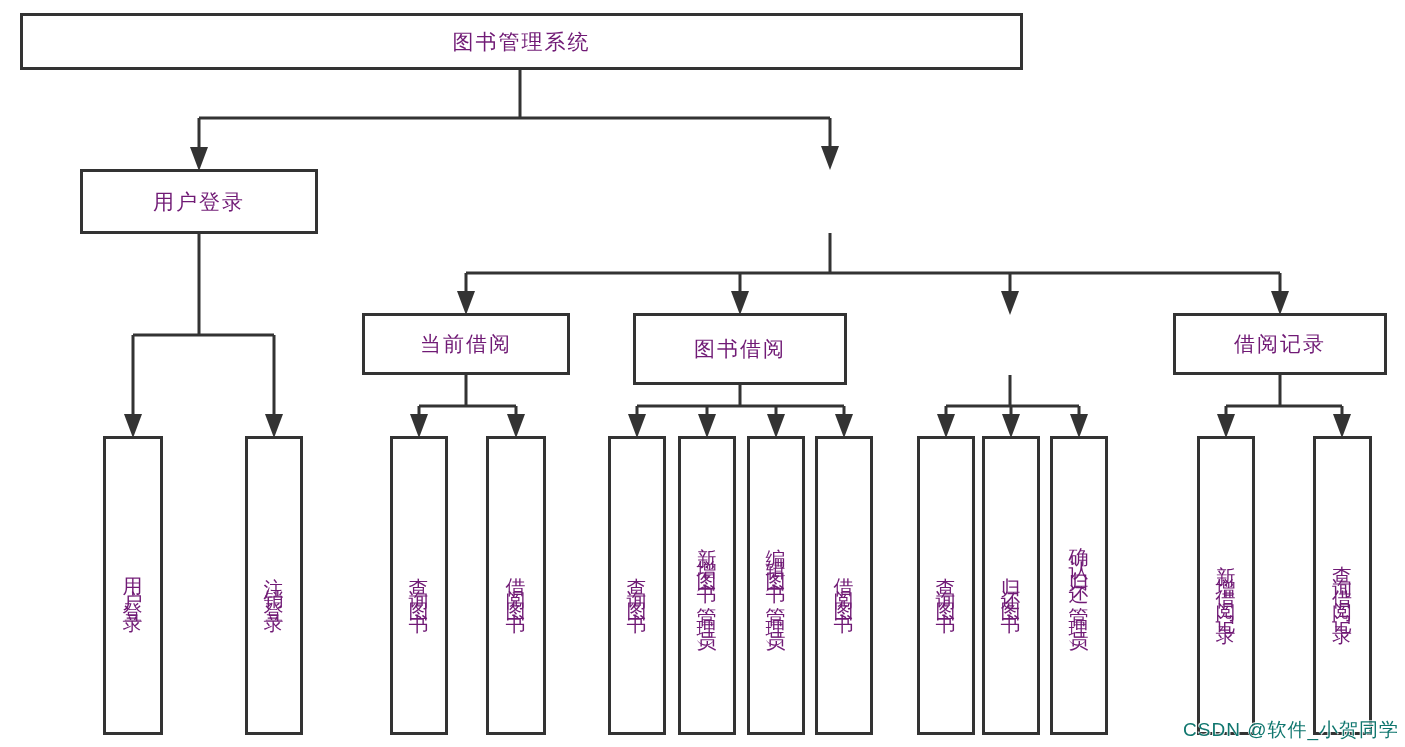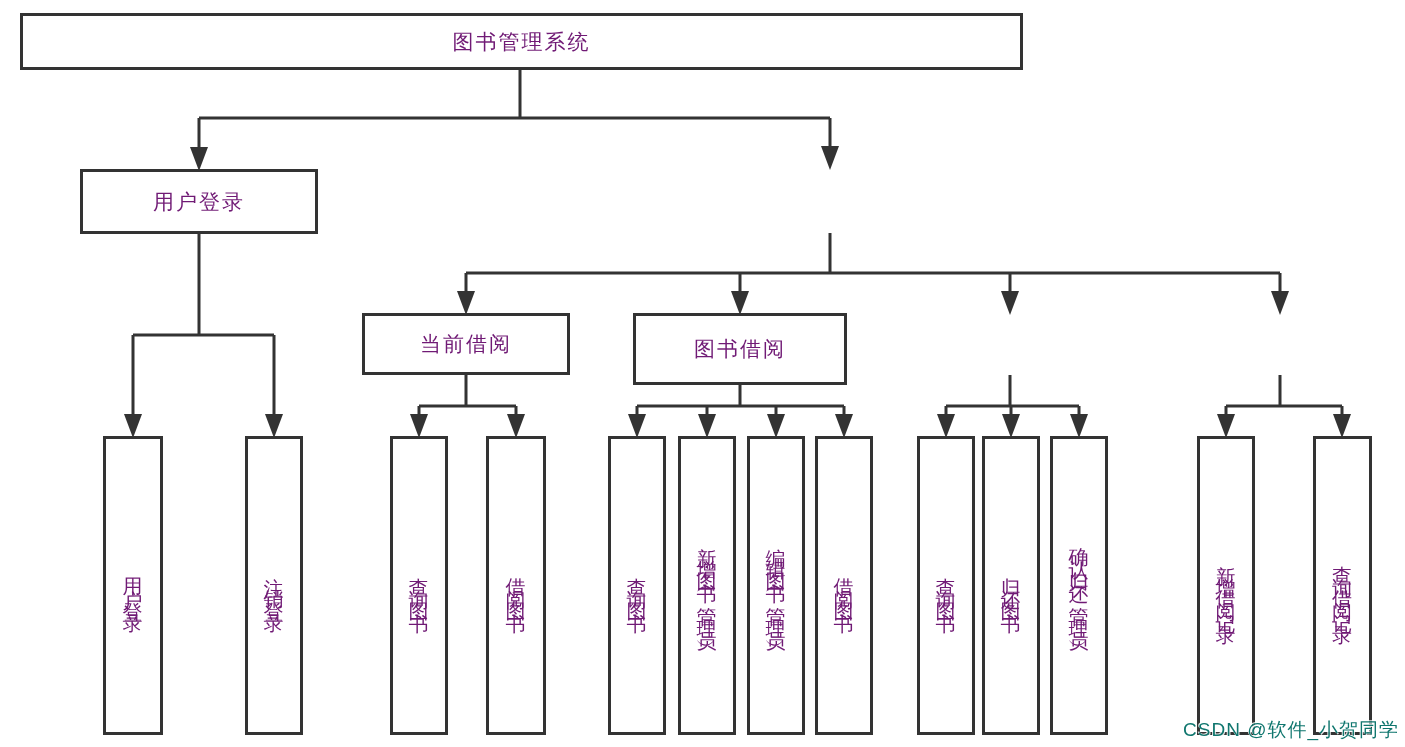--- a/index.html
+++ b/index.html
@@ -78,20 +78,23 @@
   <div class="node h" style="left:80px;top:169px;width:238px;height:65px">
     <span class="lbl">用户登录</span>
   </div>
 
   <div class="node h" style="left:362px;top:313px;width:208px;height:62px">
     <span class="lbl">当前借阅</span>
   </div>
   <div class="node h" style="left:633px;top:313px;width:214px;height:72px">
     <span class="lbl">图书借阅</span>
   </div>
+  <div class="node h" style="left:1173px;top:313px;width:214px;height:62px">
+    <span class="lbl">借阅记录</span>
+  </div>
 
   <div class="node v" style="left:103px;top:436px;width:60px;height:299px">
     <span class="lbl">用户登录</span>
   </div>
   <div class="node v" style="left:245px;top:436px;width:58px;height:299px">
     <span class="lbl">注销登录</span>
   </div>
 
   <div class="node v" style="left:390px;top:436px;width:58px;height:299px">
     <span class="lbl">查询图书</span>

